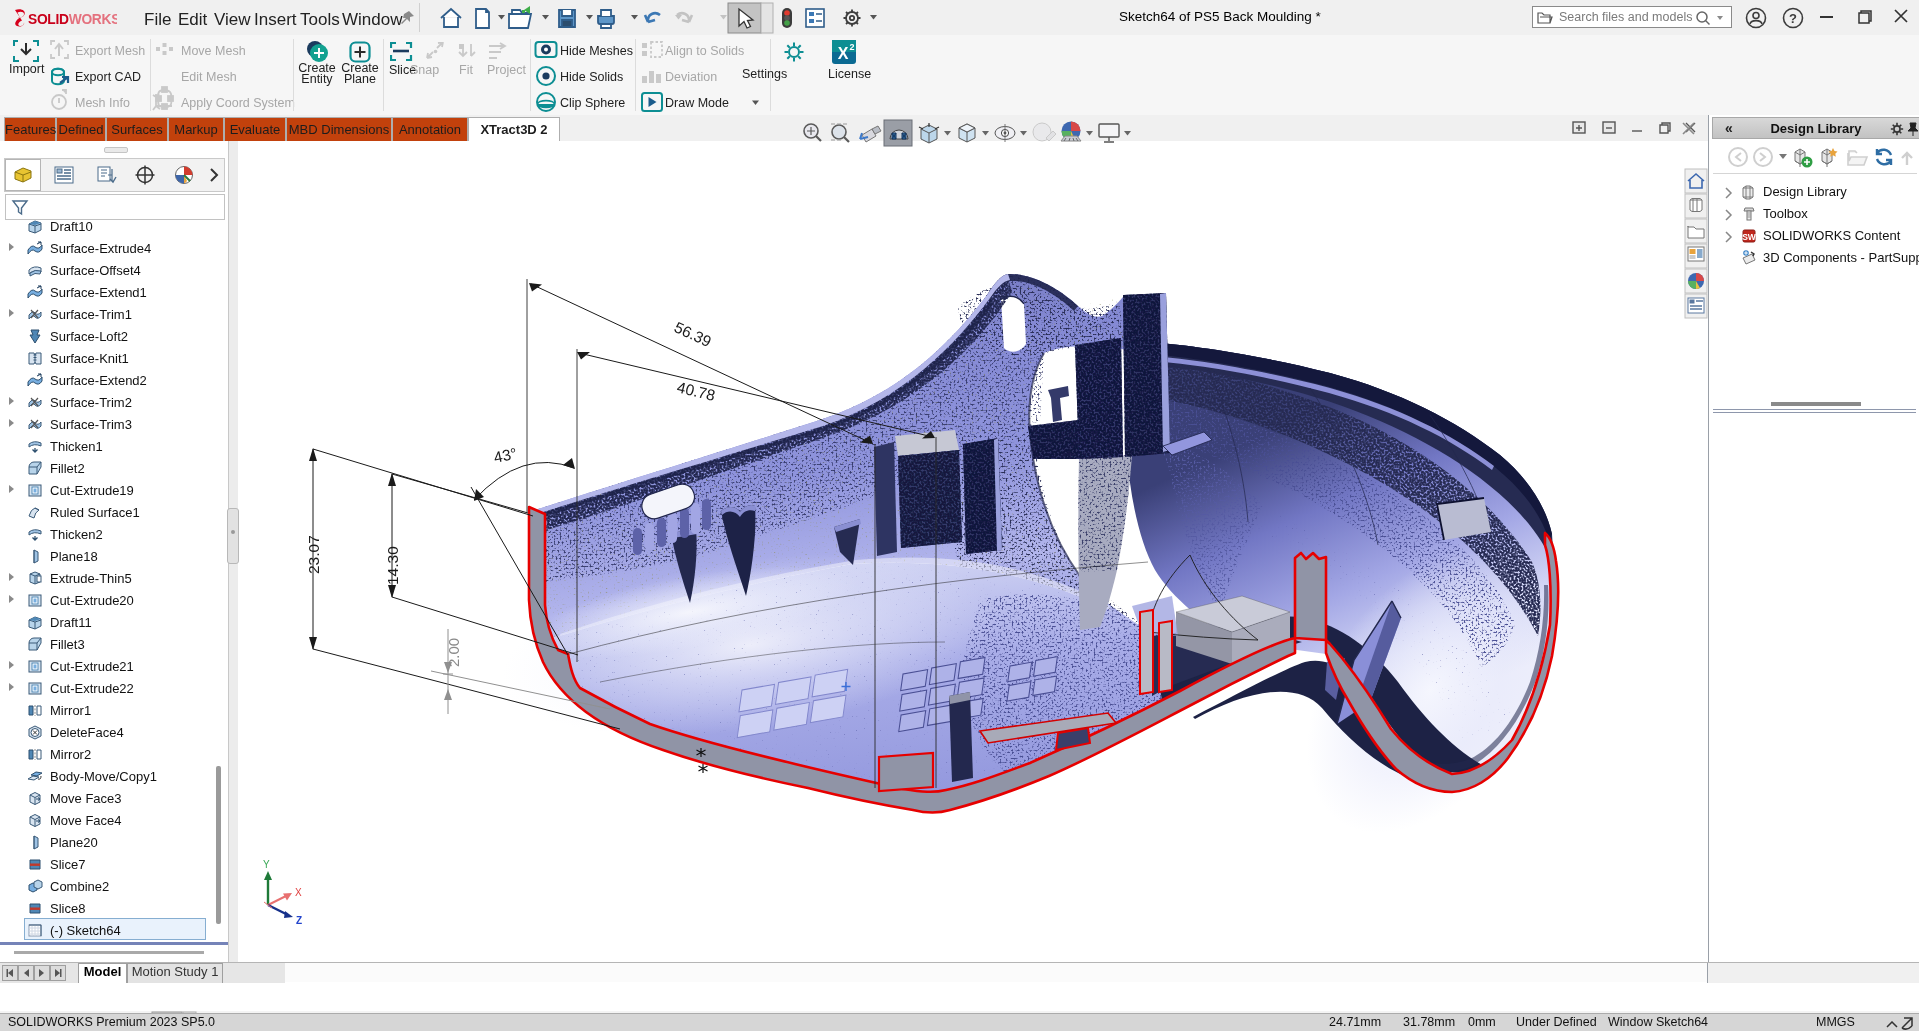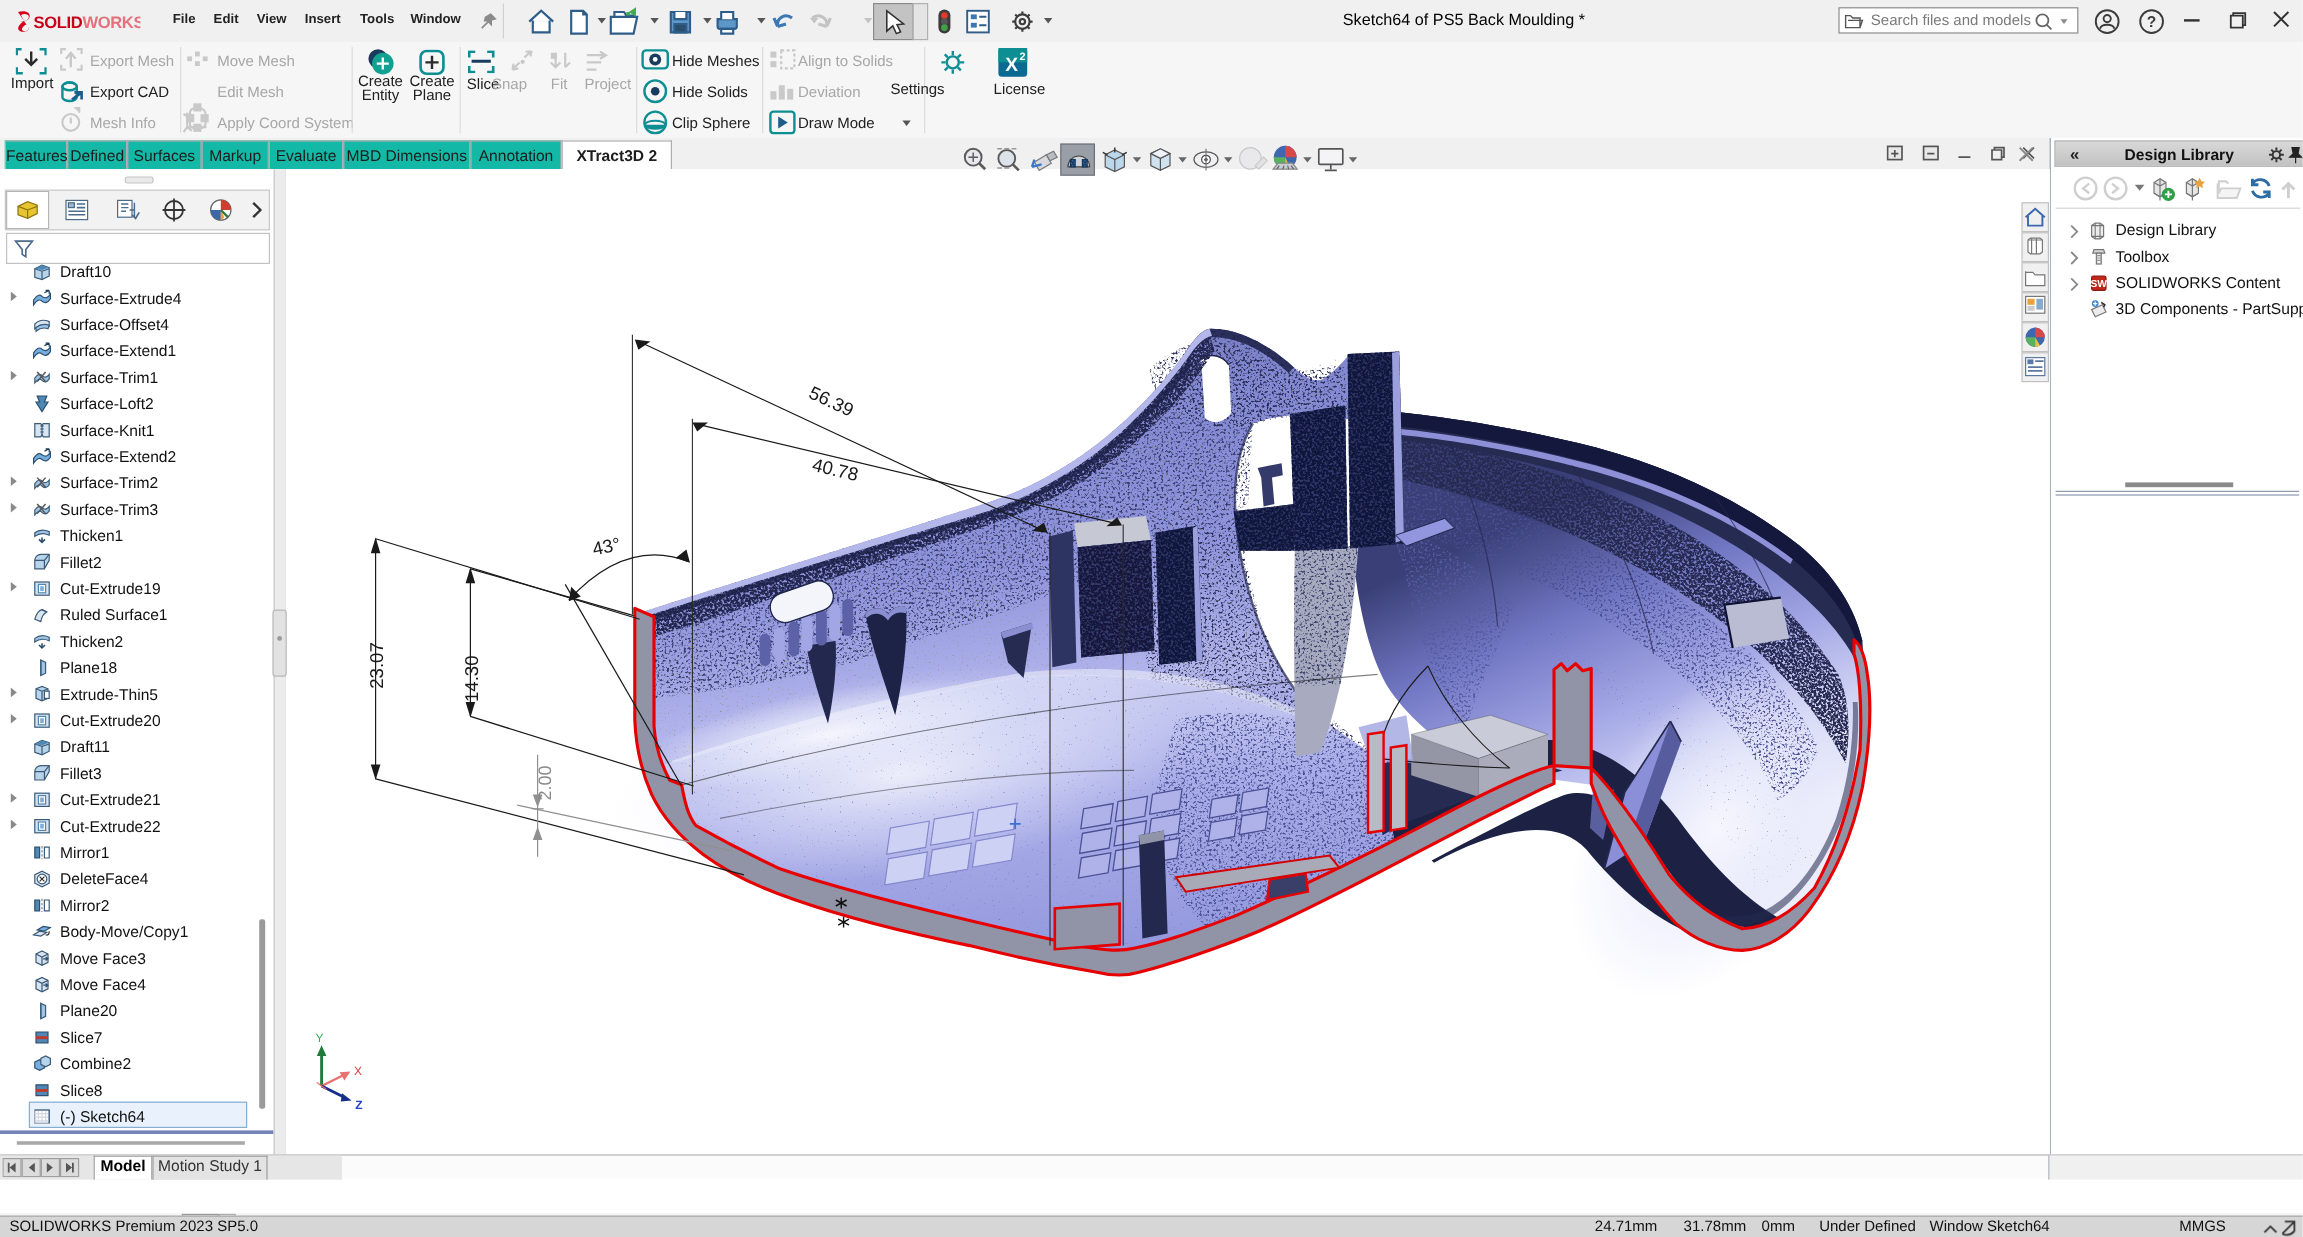--- a/index.html
+++ b/index.html
@@ -1,28 +1,28 @@
 <!DOCTYPE html>
 <html><head>
 <meta charset="utf-8">
 <style>
   html,body{margin:0;padding:0;}
   body{width:1919px;height:1031px;overflow:hidden;font-family:"Liberation Sans",sans-serif;background:#fff;position:relative;}
   .abs{position:absolute;}
   
   #titlebar{left:0;top:0;width:1919px;height:35px;background:#f0f0f0;}
-  .menu{font-size:11px;color:#222;top:10px;font-weight:bold;}
+  .menu{font-size:17px;color:#222;top:10px;}
   
   #ribbon{left:0;top:35px;width:1919px;height:80px;background:#f6f6f6;border-bottom:1px solid #d8d8d8;}
   .rtxt{font-size:12.5px;color:#212121;}
   .rgray{color:#a7a7a7;}
   .vsep{width:1px;background:#dcdcdc;top:4px;height:72px;}
   
   #tabrow{left:0;top:115px;width:1919px;height:26px;background:#f0f0f0;}
-  .dtab{top:2px;height:24px;background:#14b8a6;border:1px solid #aeaeae;border-bottom:none;font-size:13px;color:#1d1d1d;text-align:center;line-height:23px;box-sizing:border-box;}
+  .dtab{top:2px;height:24px;background:#c2410c;border:1px solid #aeaeae;border-bottom:none;font-size:13px;color:#1d1d1d;text-align:center;line-height:23px;box-sizing:border-box;}
   .dtab.active{background:#ffffff;font-weight:bold;}
   
   #lpanel{left:0;top:141px;width:238px;height:821px;background:#ffffff;border-right:1px solid #9aa0a8;box-sizing:border-box;}
   .trow{position:absolute;left:0;width:225px;height:22px;font-size:13px;color:#111;}
   .trow .lbl{position:absolute;left:50px;top:3px;white-space:nowrap;}
   .trow .car{position:absolute;left:9px;top:5px;width:0;height:0;border-left:5px solid #8a8a8a;border-top:4px solid transparent;border-bottom:4px solid transparent;}
   
   #rpanel{left:1708px;top:115px;width:211px;height:847px;background:#ffffff;border-left:1px solid #9aa0a8;box-sizing:border-box;}
   
   #mtabs{left:0;top:962px;width:1919px;height:20px;background:#fbfbfb;border-top:1px solid #b5b5b5;box-sizing:border-box;}

